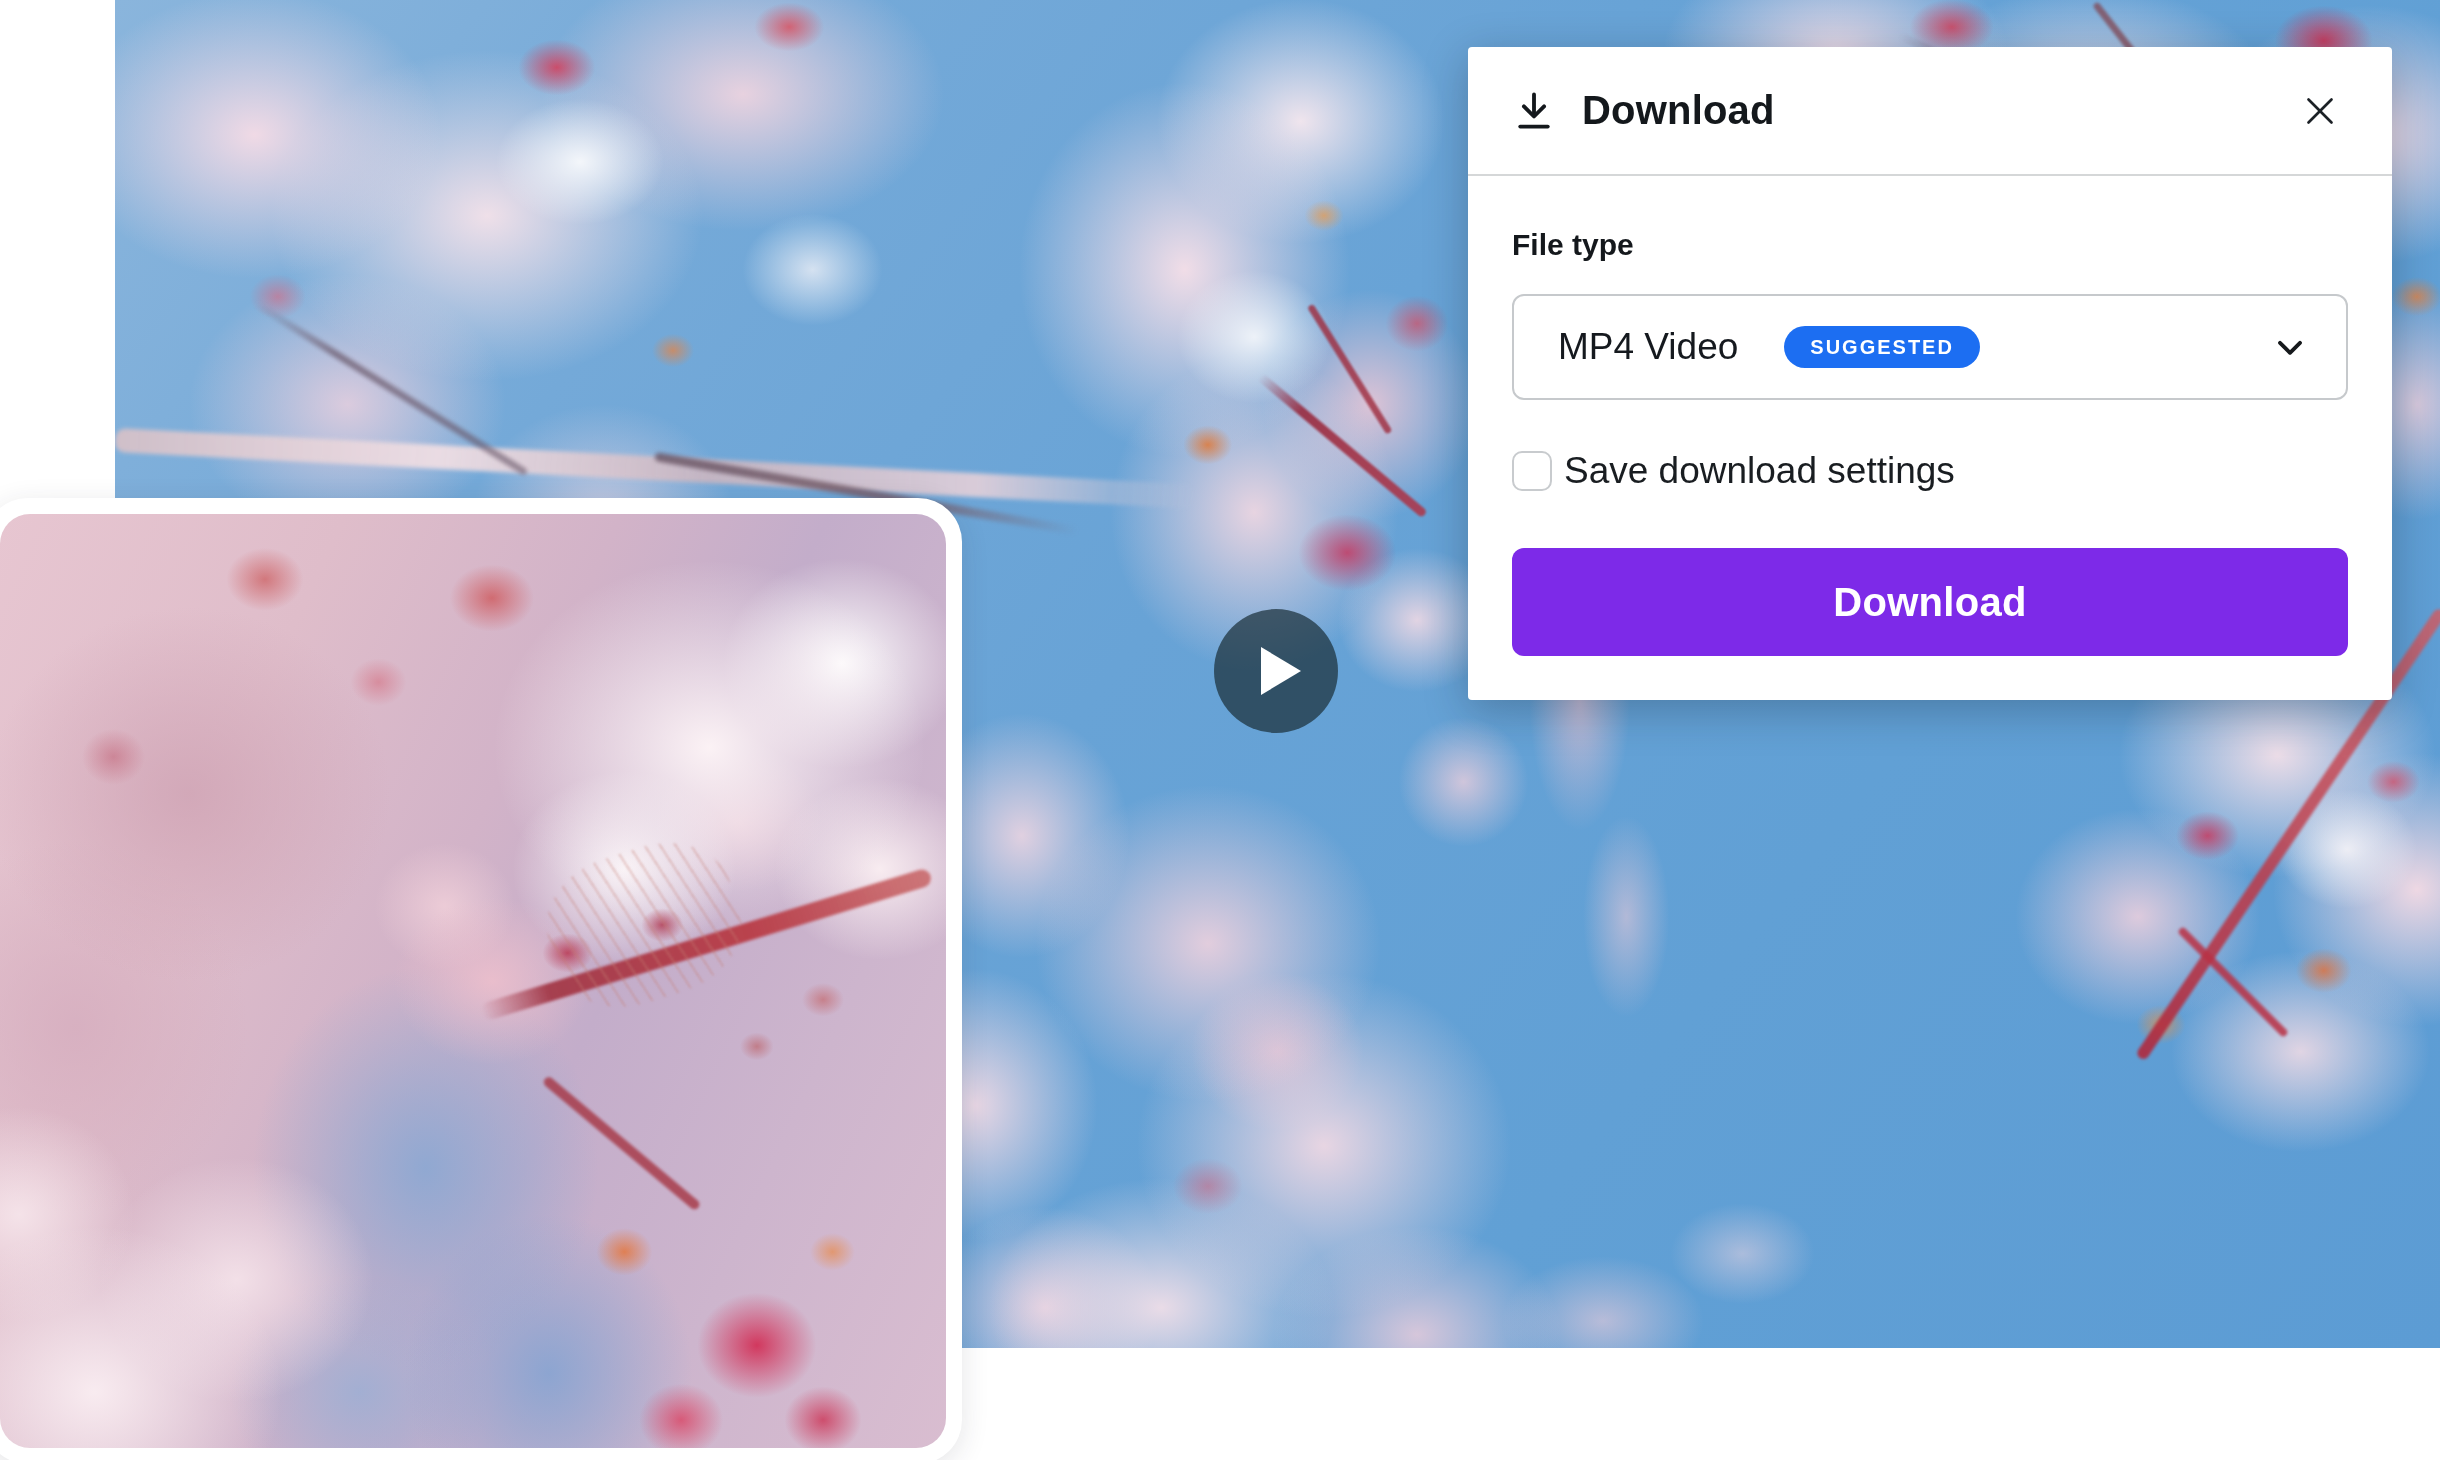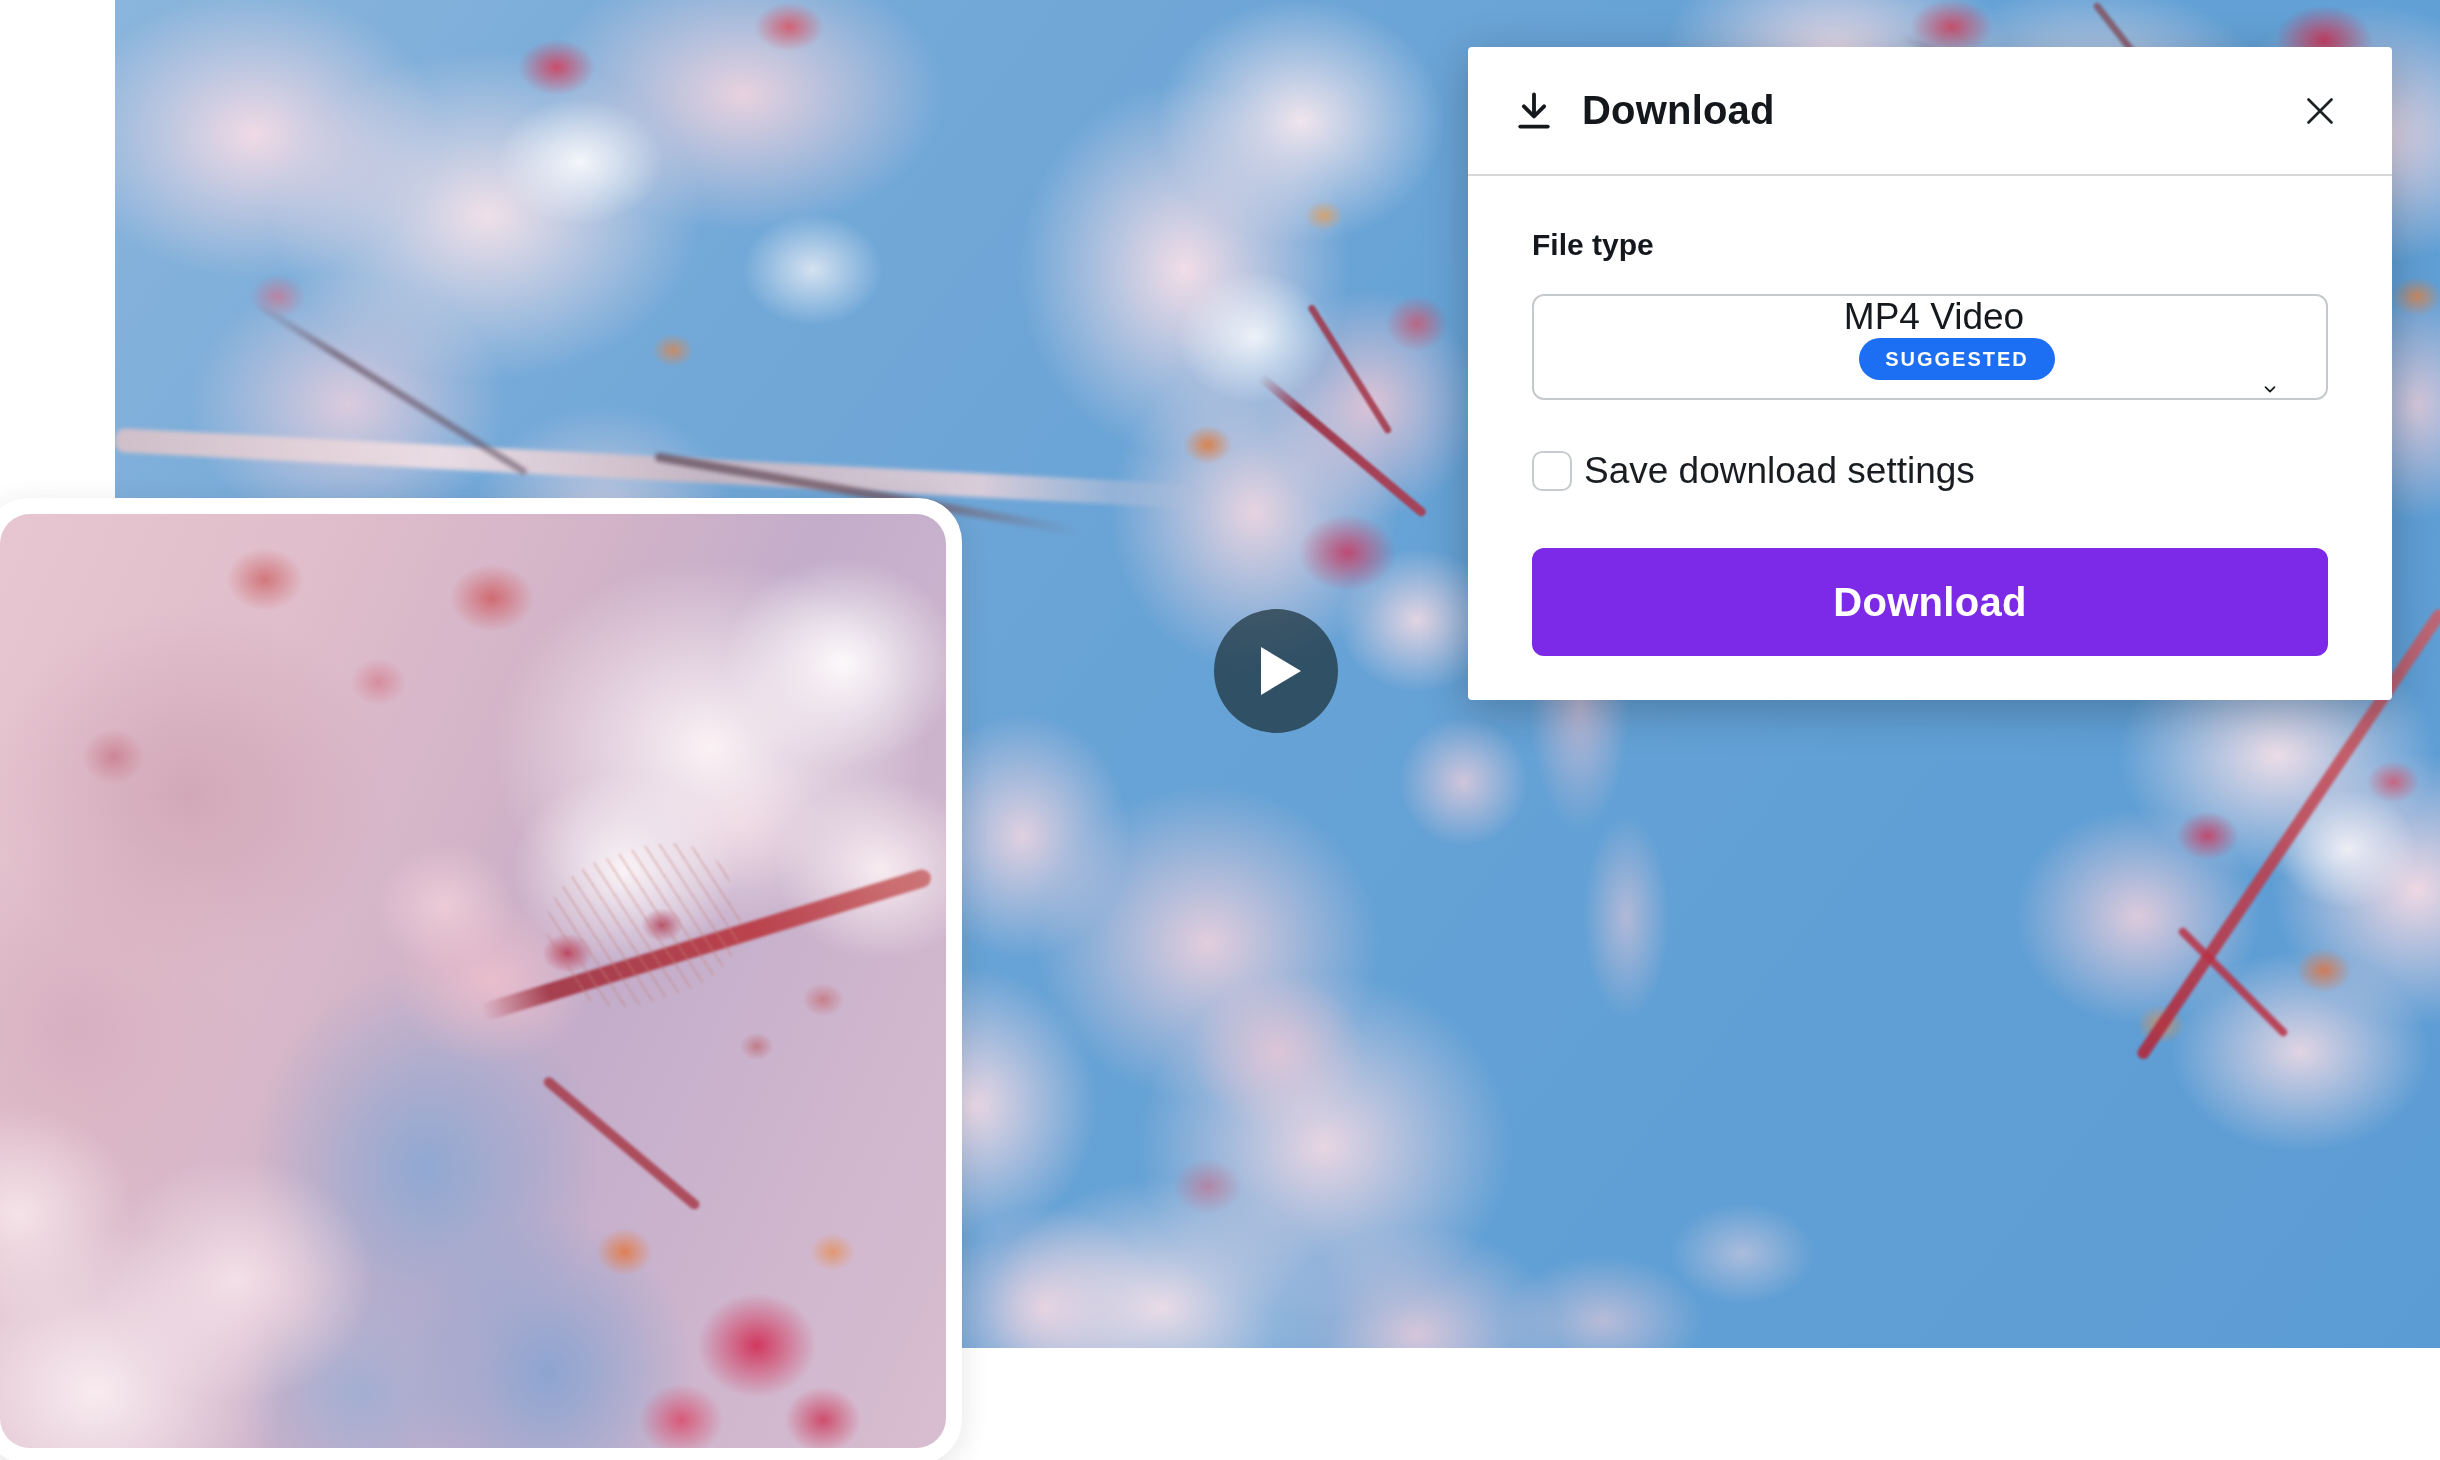--- a/index.html
+++ b/index.html
@@ -155,24 +155,24 @@
   
   .dialog{position:absolute;left:1468px;top:47px;width:924px;height:653px;background:#ffffff;
     border-radius:4px;box-shadow:0 10px 44px rgba(15,25,40,.28);color:var(--dialog-text,#14181c);
     box-sizing:border-box;}
   .dialog-header{height:129px;display:flex;align-items:center;padding:0 44px;gap:26px;
     border-bottom:2px solid #d5d7d8;box-sizing:border-box;}
   .dl-icon{width:44px;height:44px;flex:0 0 auto;}
   .dialog-title{font-size:40px;font-weight:700;letter-spacing:.2px;}
   .close-button{margin-left:auto;width:56px;height:56px;border:none;background:transparent;cursor:pointer;
     display:flex;align-items:center;justify-content:center;padding:0;}
-  .dialog-body{padding:0 64px;}
+  .dialog-body{padding:0 44px;}
   .file-type-label{margin-top:52px;font-size:30px;font-weight:700;}
   .select{margin-top:32px;height:106px;border:2px solid #c6c9cc;border-radius:12px;display:flex;
-    align-items:center;padding:0 36px 0 44px;cursor:pointer;box-sizing:border-box;background:#fff;flex-direction:column;}
+    align-items:center;padding:0 36px 0 44px;cursor:pointer;box-sizing:border-box;background:#fff;}
   .select-value{font-size:37px;color:#15191e;}
   .badge{margin-left:46px;background:var(--badge-blue,#1c6ef2);color:#ffffff;font-size:20px;font-weight:700;
     letter-spacing:2px;padding:11px 26px;border-radius:25px;line-height:1;}
   .chevron{margin-left:auto;width:40px;height:40px;}
   .checkbox-row{margin-top:50px;display:flex;align-items:center;gap:12px;cursor:pointer;}
   .checkbox-box{width:40px;height:40px;border:2.5px solid #c8cbce;border-radius:10px;background:#fff;
     box-sizing:border-box;flex:0 0 auto;}
   .checkbox-label{font-size:37px;color:#191d21;}
   .download-button{margin-top:56px;width:100%;height:108px;border:none;border-radius:12px;
     background:var(--accent-purple,#7d2ae8);color:#ffffff;font-size:40px;font-weight:700;

